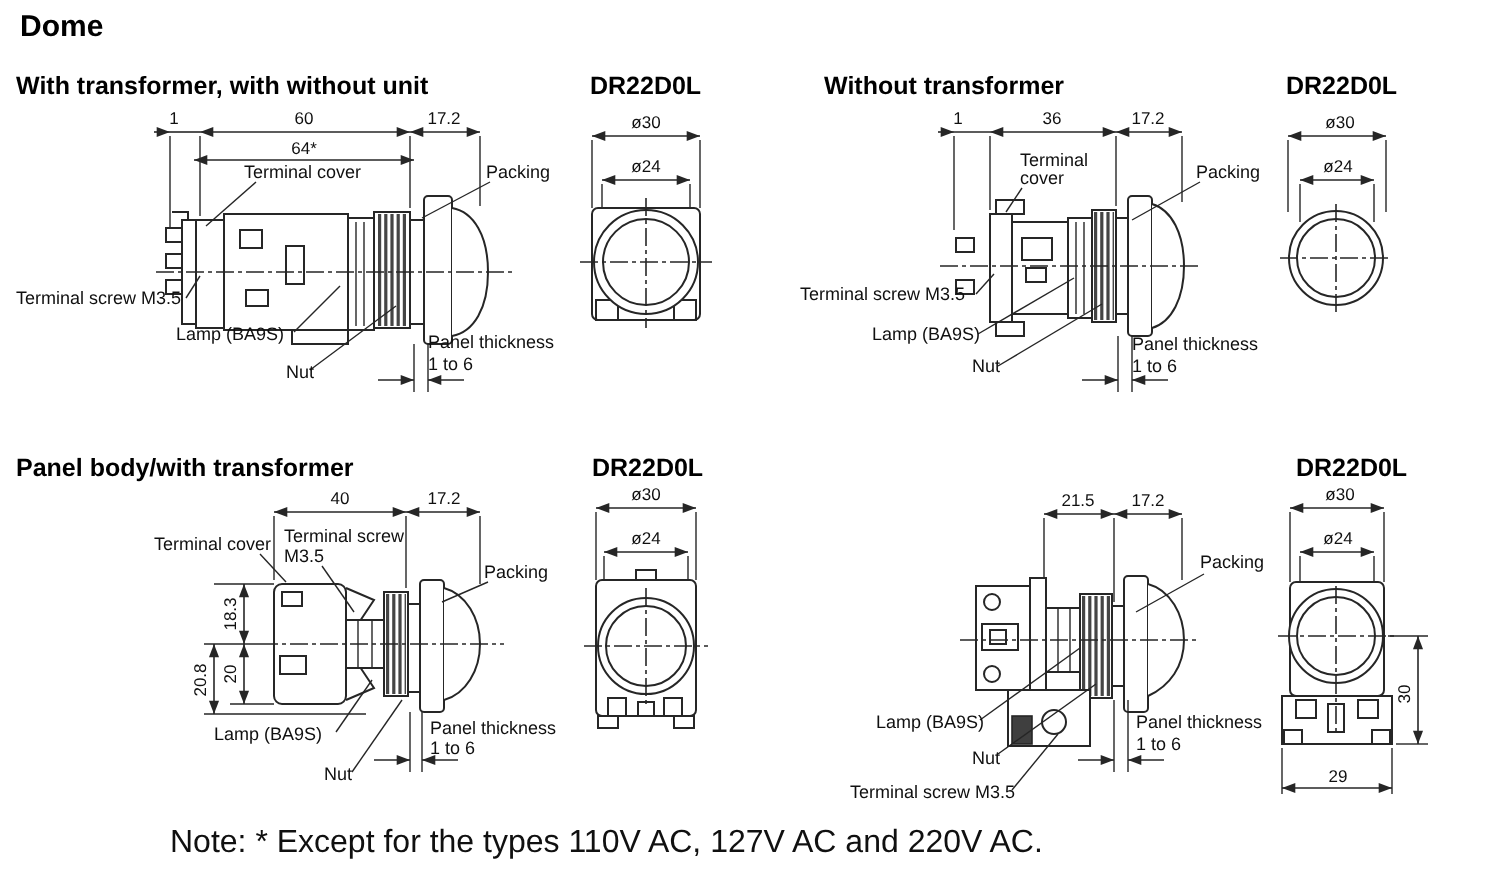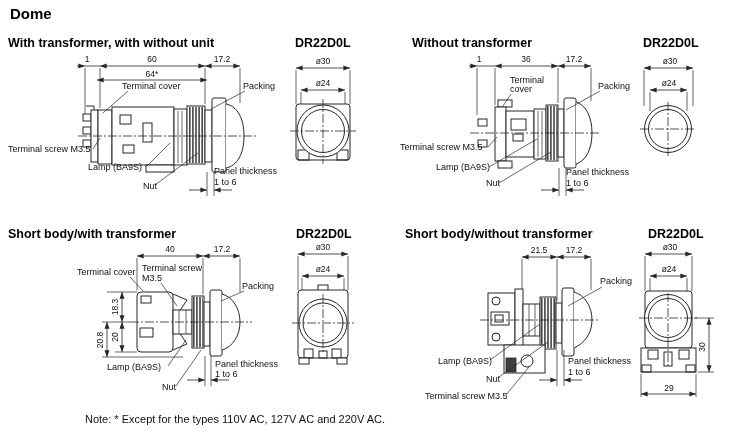--- a/index.html
+++ b/index.html
@@ -1,20 +1,20 @@
 <!DOCTYPE html>
 <html><head>
 <meta charset="utf-8">
 <style>
   html,body{margin:0;padding:0;background:#fff;}
   .page{position:relative;width:743px;height:440px;background:#fff;overflow:hidden;
         font-family:"Liberation Sans",sans-serif;color:#111;}
   .title{position:absolute;left:10px;top:5px;font-size:15px;font-weight:bold;color:#000;}
   .heading,.model{position:absolute;font-size:12.5px;font-weight:bold;color:#000;white-space:nowrap;}
-  .note{position:absolute;left:85px;top:413px;font-size:11px;color:#101010;white-space:nowrap;}
+  .note{position:absolute;left:85px;top:413px;font-size:16px;color:#101010;white-space:nowrap;}
   svg.art{position:absolute;left:0;top:0;}
   svg text{font-family:"Liberation Sans",sans-serif;fill:#101010;}
   text.dim{font-size:8.5px;text-anchor:middle;}
   text.lbl{font-size:9px;}
   text.lblm{font-size:9px;text-anchor:middle;}
   .s  {stroke:#262626;fill:none;stroke-width:1;}
   .sf {stroke:#262626;fill:#fff;stroke-width:1;}
   .t  {stroke:#262626;fill:none;stroke-width:0.7;}
   .d  {stroke:#262626;fill:none;stroke-width:0.8;}
   .cl {stroke:#262626;fill:none;stroke-width:0.8;stroke-dasharray:9 2 2 2;}
@@ -25,23 +25,22 @@
 <body>
 
 <div class="page">
 
   <div class="title">Dome</div>
 
   <div class="heading" style="left:8px;top:36px;">With transformer, with without unit</div>
   <div class="model" style="left:295px;top:36px;">DR22D0L</div>
   <div class="heading" style="left:412px;top:36px;">Without transformer</div>
   <div class="model" style="left:643px;top:36px;">DR22D0L</div>
-  <div class="heading" style="left:8px;top:227px;">Short body/with transformer</div>
+  <div class="heading" style="left:8px;top:227px;">Panel body/with transformer</div>
   <div class="model" style="left:296px;top:227px;">DR22D0L</div>
-  <div class="heading" style="left:405px;top:227px;">Short body/without transformer</div>
   <div class="model" style="left:648px;top:227px;">DR22D0L</div>
 
   <svg class="art" width="743" height="440" viewBox="0 0 743 440">
     <defs>
       <marker id="ar" viewBox="0 0 10 10" refX="9.5" refY="5" markerWidth="9" markerHeight="7" orient="auto-start-reverse" markerUnits="userSpaceOnUse">
         <path d="M0,1.4 L9.5,5 L0,8.6 z" fill="#262626"></path>
       </marker>
     </defs>
 
     <g>

